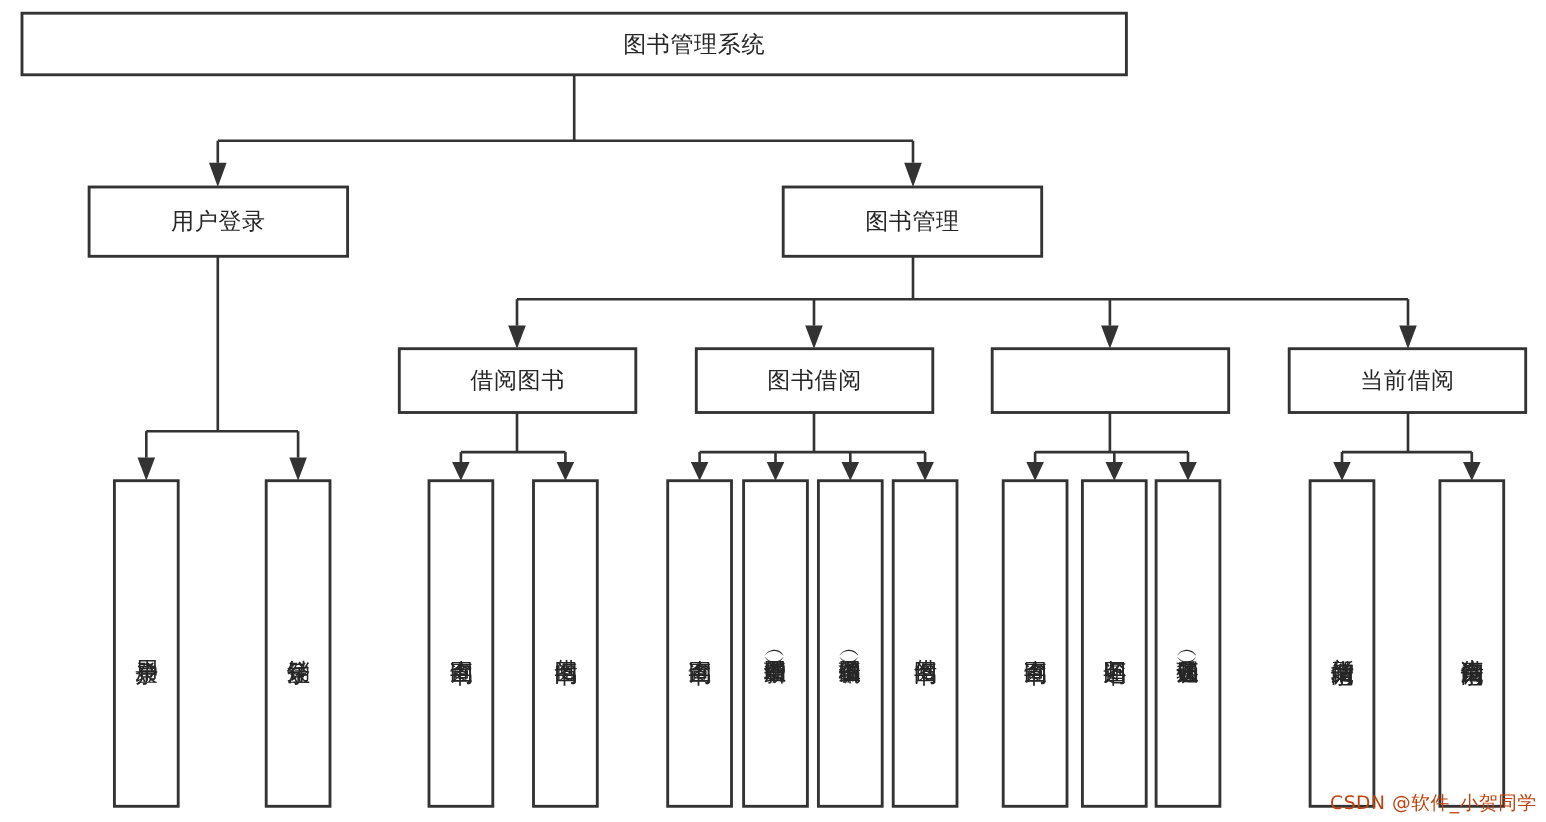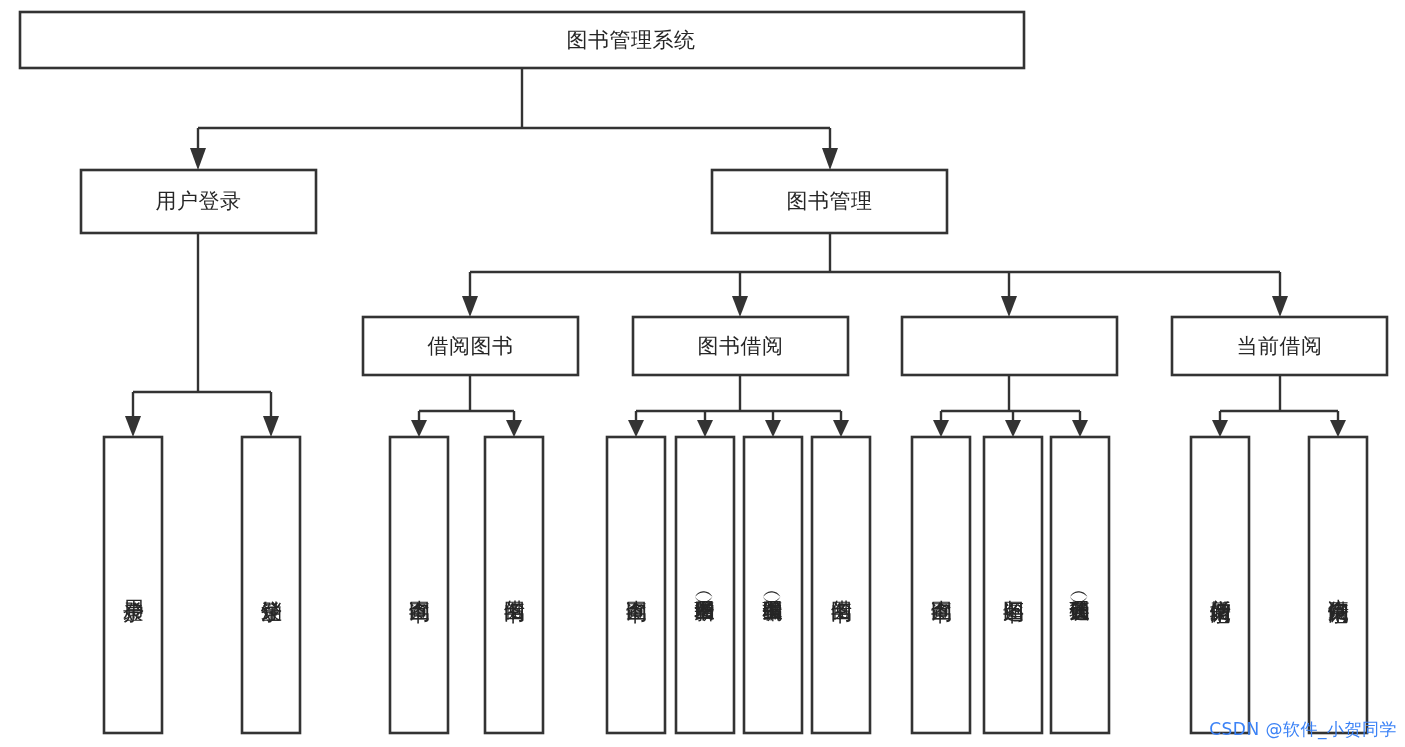--- a/index.html
+++ b/index.html
@@ -32,21 +32,21 @@
     font-size:21px;
     letter-spacing:1px;
     white-space:nowrap;
   }
   .label-v.tight{letter-spacing:0px;font-size:20px;}
 
   #watermark{
     position:absolute;
     right:8px;bottom:6px;
     font-size:17px;
-    color:#3b82f6;
+    color:#c2410c;
     font-family:"DejaVu Sans","Liberation Sans",sans-serif;
     white-space:nowrap;
     letter-spacing:0.5px;
   }
 </style>
 </head>
 <body>
 
 <div id="diagram-root">
 

